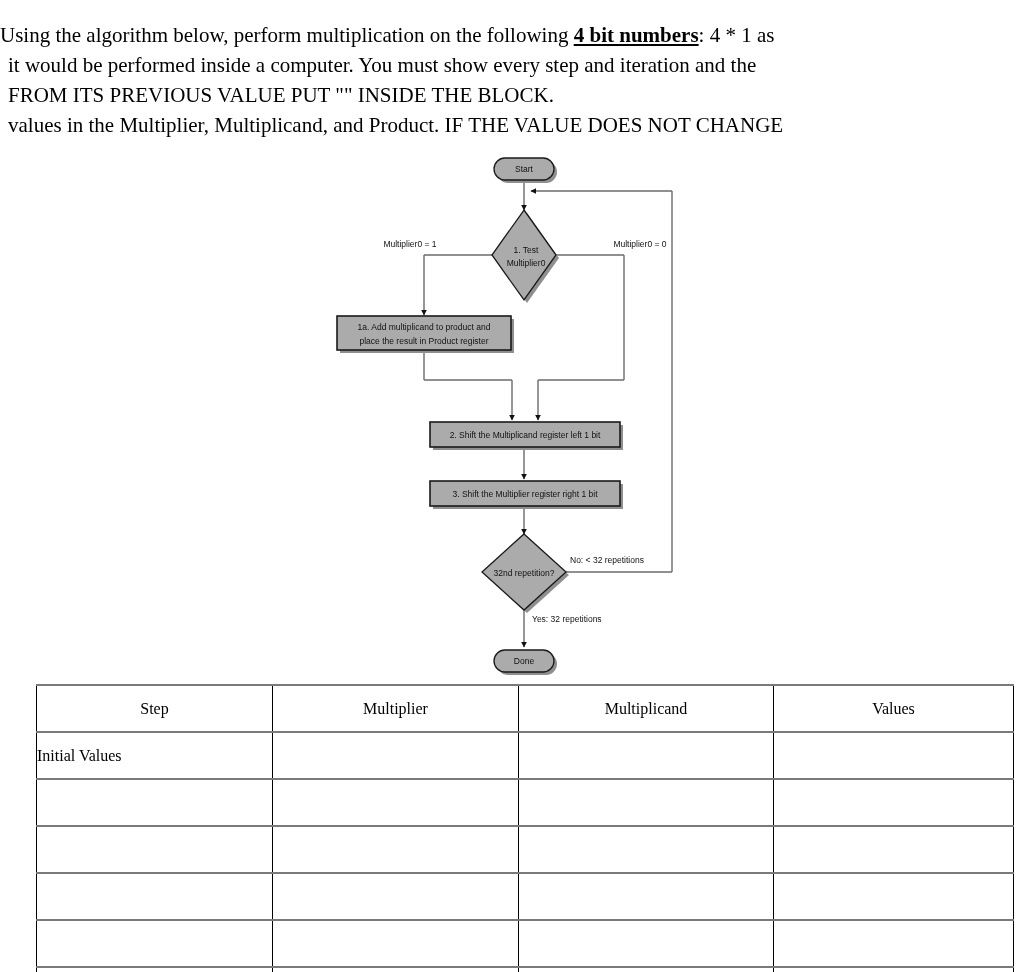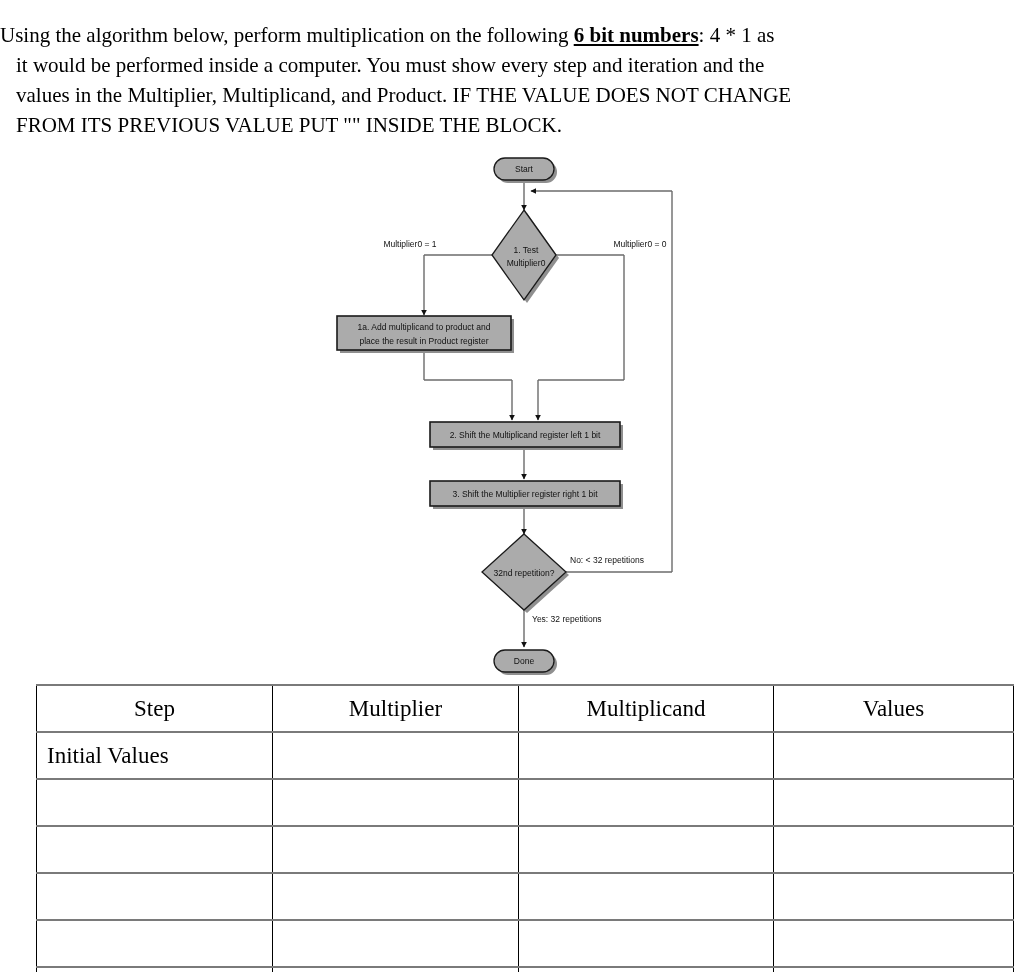--- a/index.html
+++ b/index.html
@@ -22,21 +22,21 @@
     left: 0px;
     top: 20px;
     width: 1020px;
     font-family: "Liberation Serif", "DejaVu Serif", serif;
     font-size: 21px;
     line-height: 30px;
     color: #000;
   }
   #question-block .qline {
     white-space: nowrap;
-    padding-left: 16px;
+    padding-left: 8px;
   }
   #question-block .qline.first { padding-left: 0px; }
   .bold-underline {
     font-weight: bold;
     text-decoration: underline;
   }
 
   
   #flowchart {
     position: absolute;
@@ -74,45 +74,44 @@
   #answer-table col.c-prod   { width: 240px; }
 
   #answer-table th, #answer-table td {
     border: 1px solid #000000;
     border-top-color: #7a7a7a;
     border-bottom-color: #7a7a7a;
     border-top-width: 2px;
     border-bottom-width: 2px;
     font-family: "Liberation Serif", "DejaVu Serif", serif;
     font-weight: normal;
-    font-size: 23px;
+    font-size: 16px;
     height: 45px;
     padding: 0;
     vertical-align: middle;
     background: #ffffff;
   }
   #answer-table th {
     text-align: center;
   }
   #answer-table td {
     text-align: left;
-    padding-left: 10px;
   }
   #answer-table td.blank { }
 </style>
 </head>
 <body>
 
 <div id="question-block">
   <div class="qline first">
-    <span>Using the algorithm below, perform multiplication on the following </span><span class="bold-underline">6 bit numbers</span><span>: 4 * 1 as</span>
+    <span>Using the algorithm below, perform multiplication on the following </span><span class="bold-underline">4 bit numbers</span><span>: 4 * 1 as</span>
   </div>
   <div class="qline">it would be performed inside a computer. You must show every step and iteration and the</div>
+  <div class="qline">FROM ITS PREVIOUS VALUE PUT "" INSIDE THE BLOCK.</div>
   <div class="qline">values in the Multiplier, Multiplicand, and Product. IF THE VALUE DOES NOT CHANGE</div>
-  <div class="qline">FROM ITS PREVIOUS VALUE PUT "" INSIDE THE BLOCK.</div>
 </div>
 
 <div id="flowchart">
   <svg width="1036" height="530" viewBox="0 0 1036 530" xmlns="http://www.w3.org/2000/svg">
     <defs>
       <marker id="arrow" markerWidth="7" markerHeight="7" refX="5.4" refY="3" orient="auto" markerUnits="userSpaceOnUse">
         <path d="M0,0 L6,3 L0,6 z" fill="#111111"></path>
       </marker>
     </defs>
 

